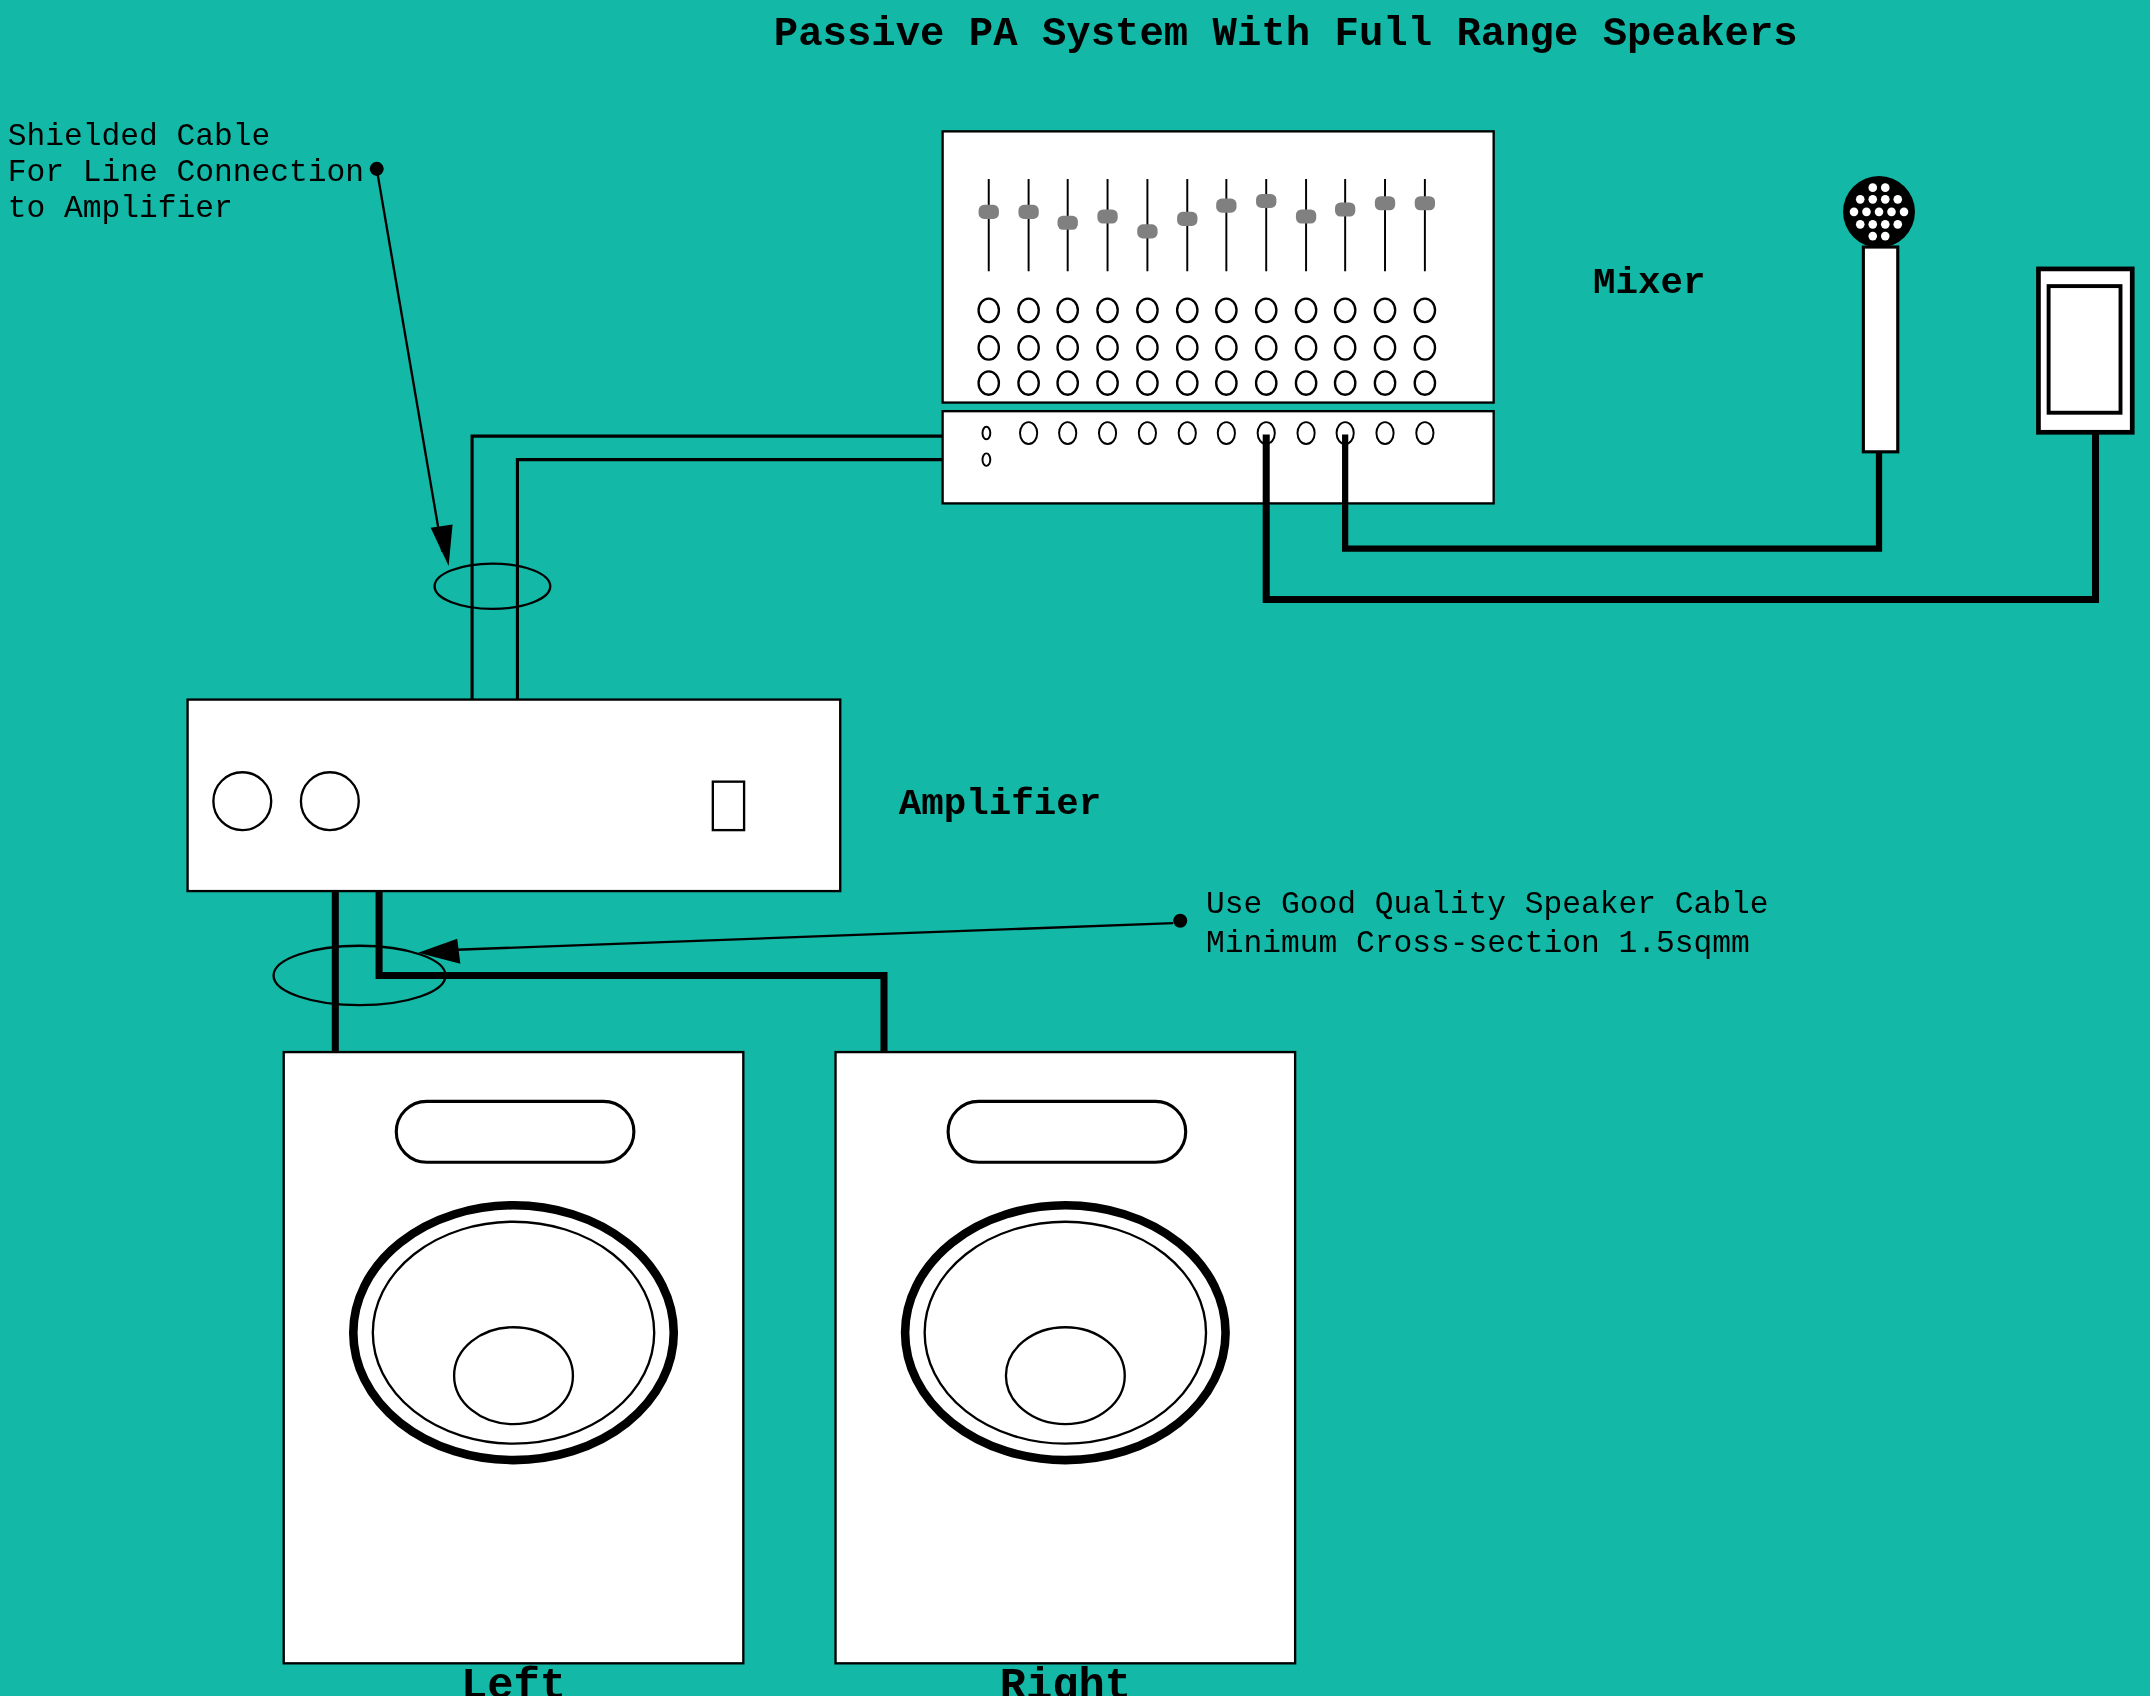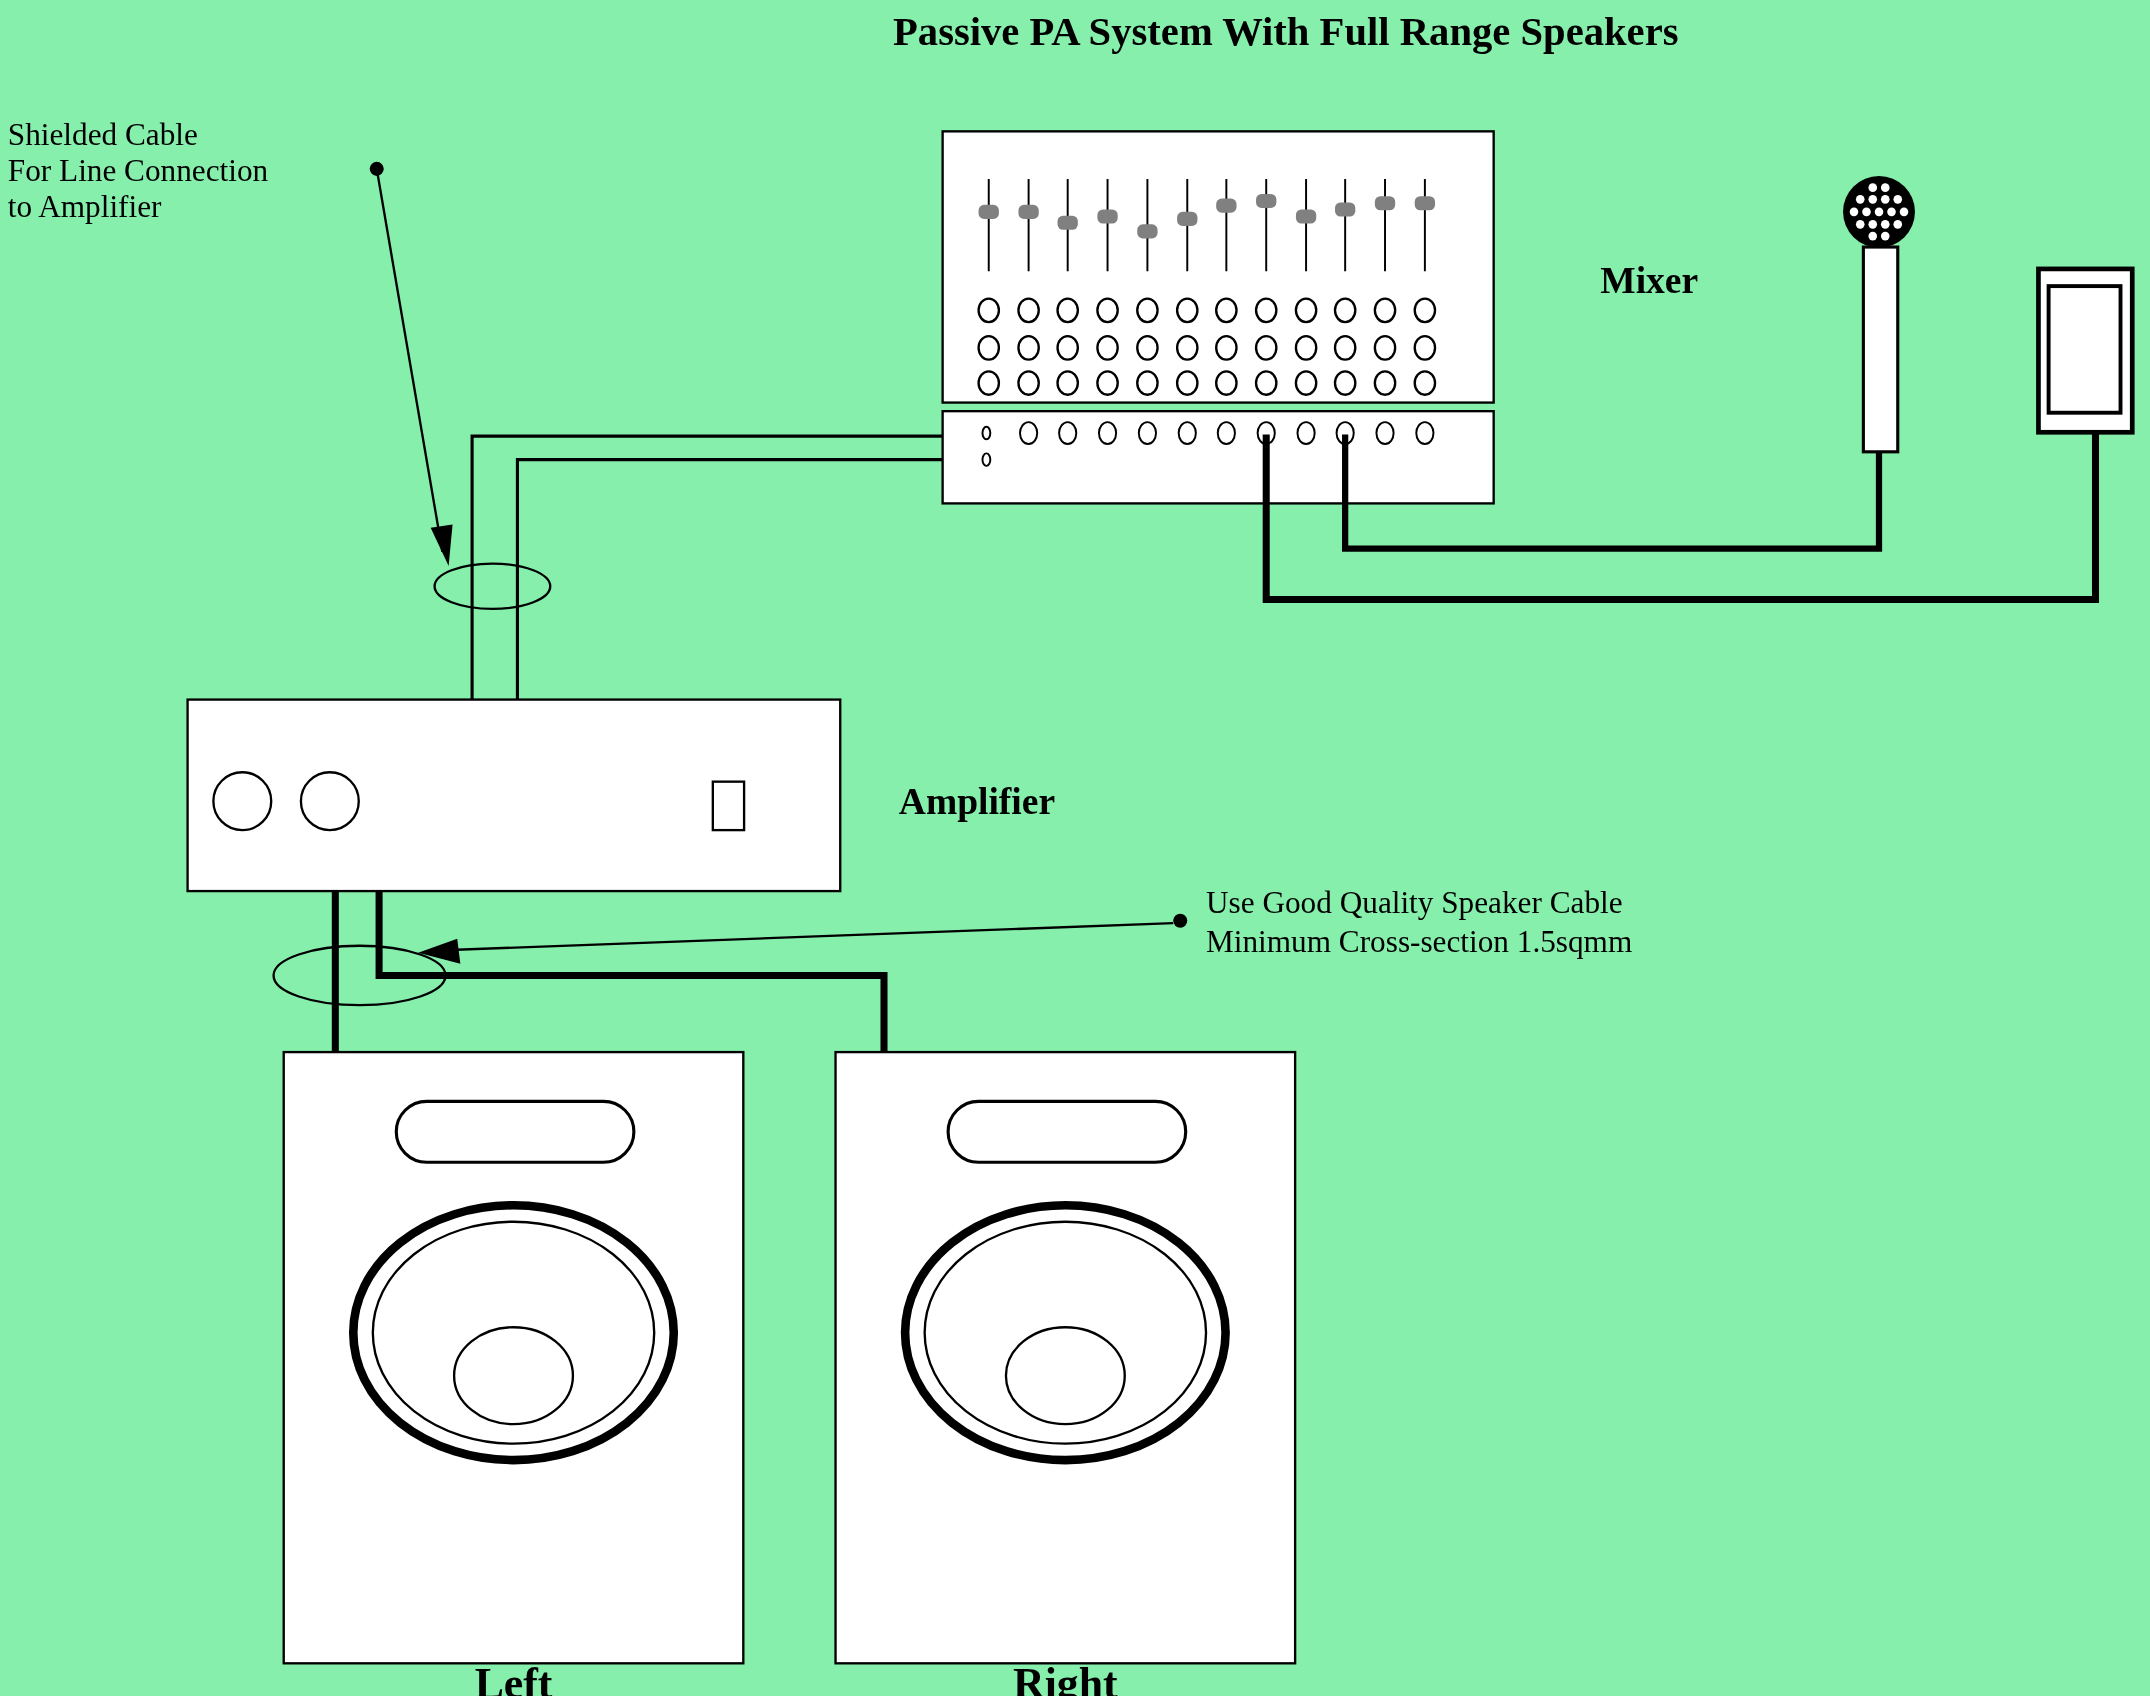--- a/index.html
+++ b/index.html
@@ -4,22 +4,22 @@
 <style>
   html, body {
     margin: 0;
     padding: 0;
     background: #ffffff;
   }
   .page {
     position: relative;
     width: 2151px;
     height: 1696px;
-    background: #86efac;
-    font-family: Liberation Serif, serif;
+    background: #14b8a6;
+    font-family: Liberation Mono, monospace;
   }
   .page svg {
     position: absolute;
     left: 0;
     top: 0;
     width: 2151px;
     height: 1704px;
   }
   text {
     fill: #000000;

